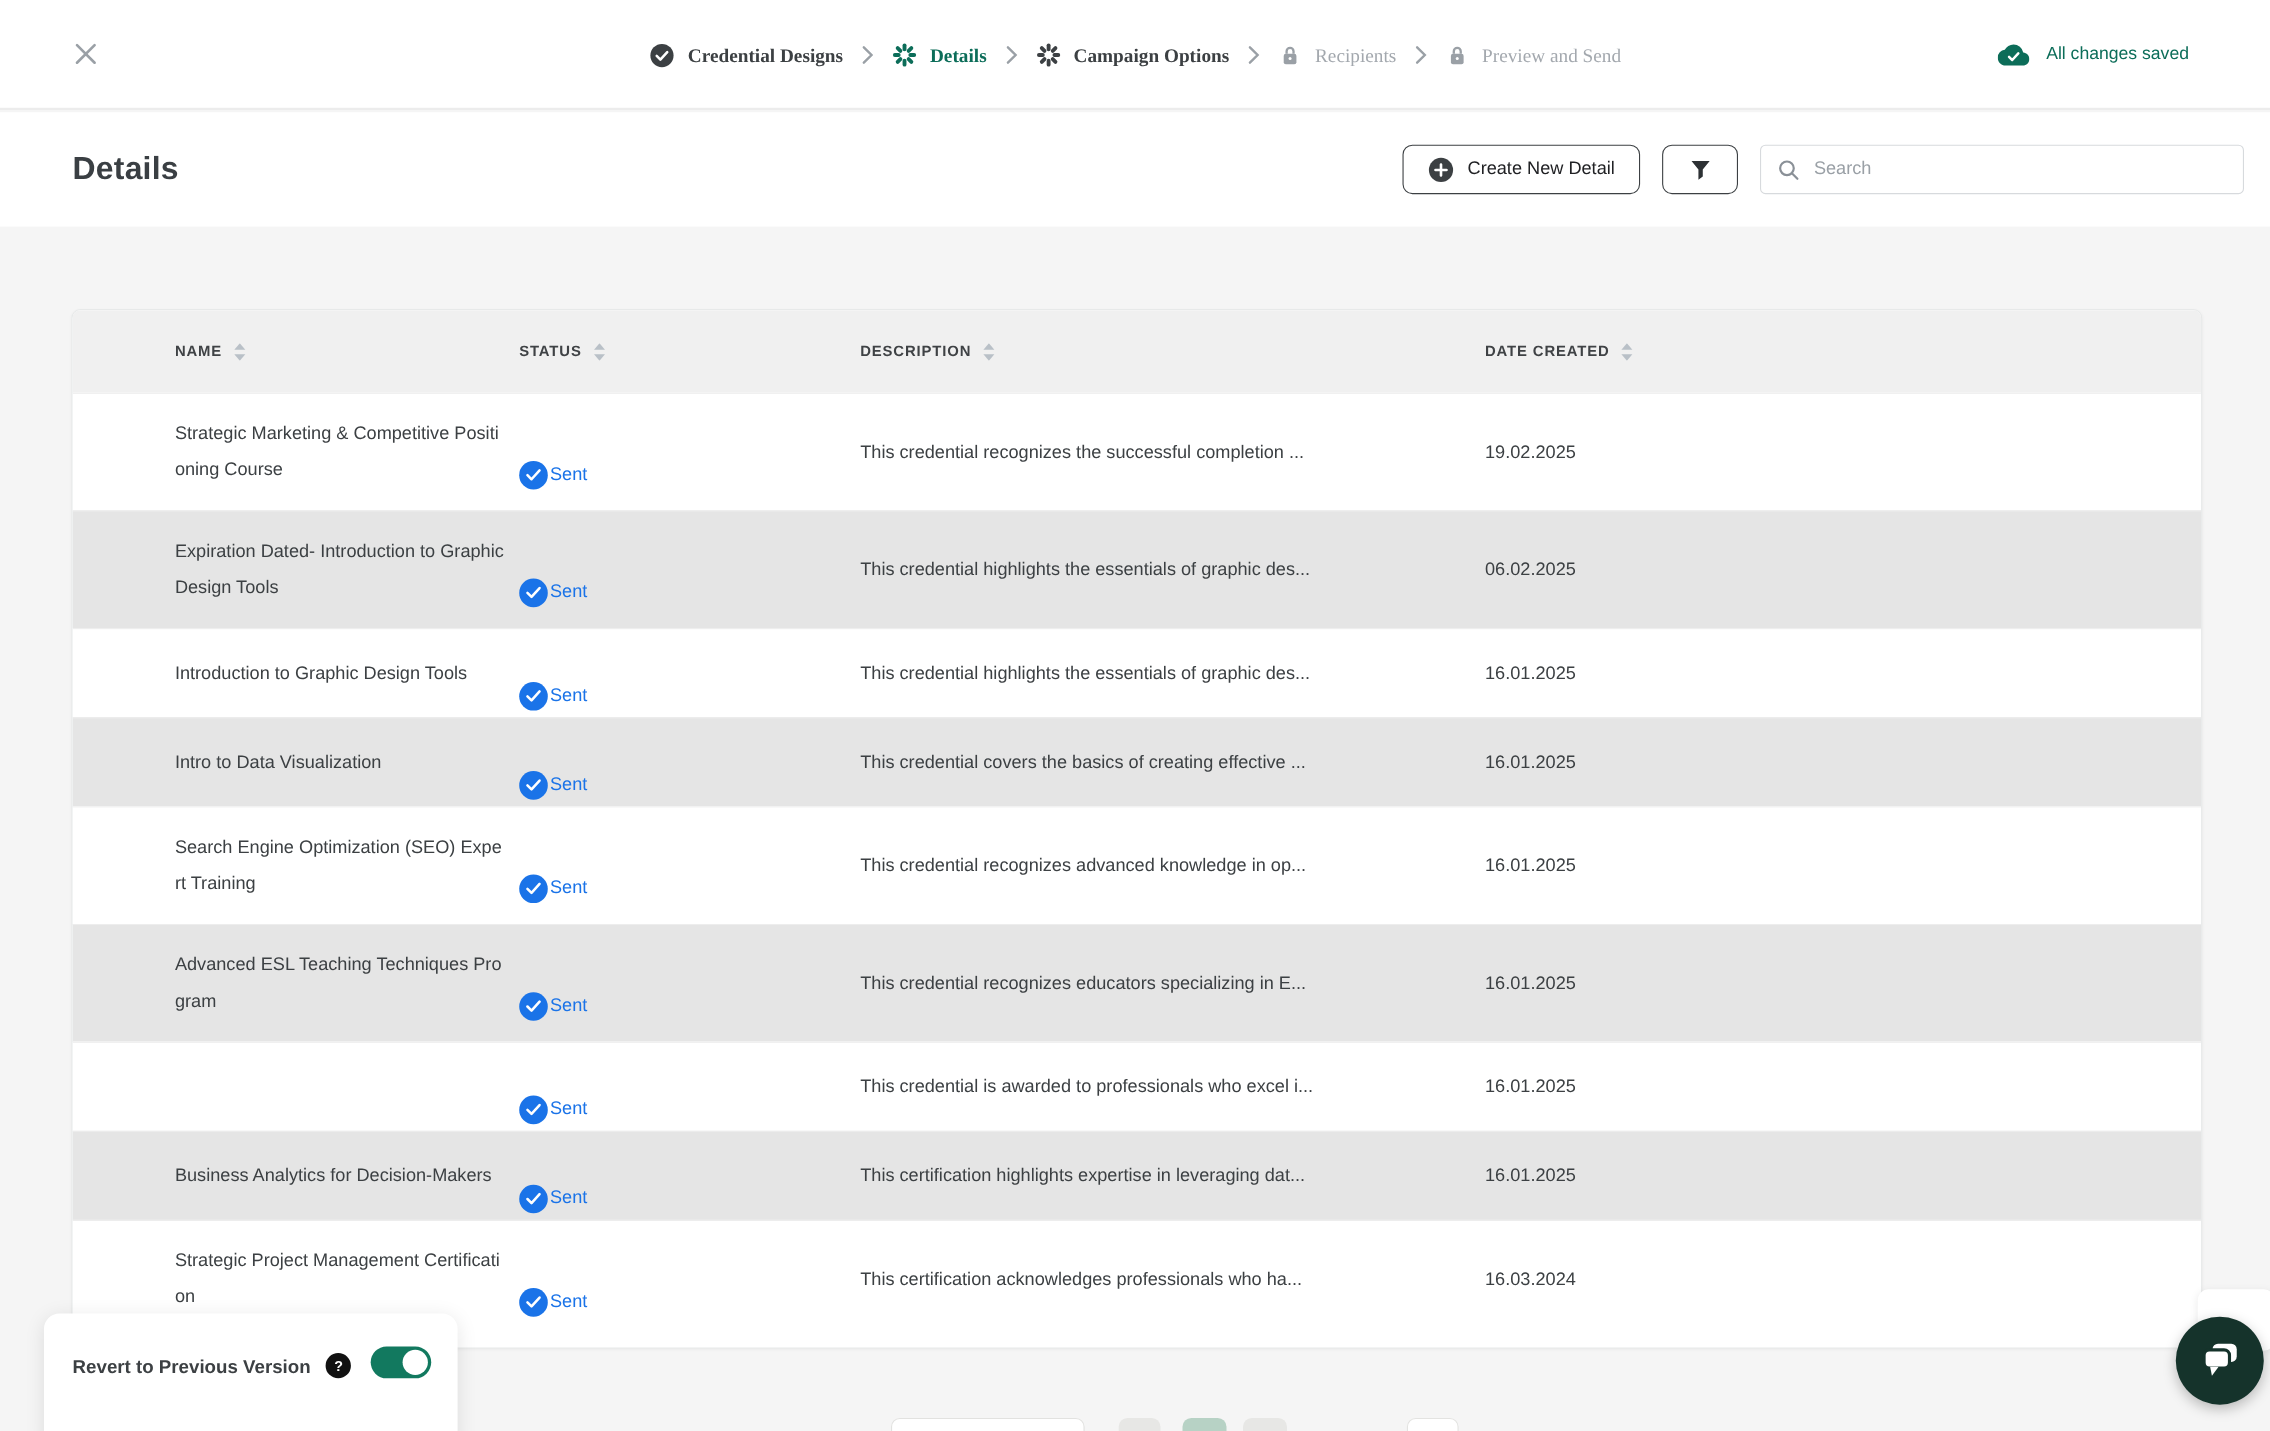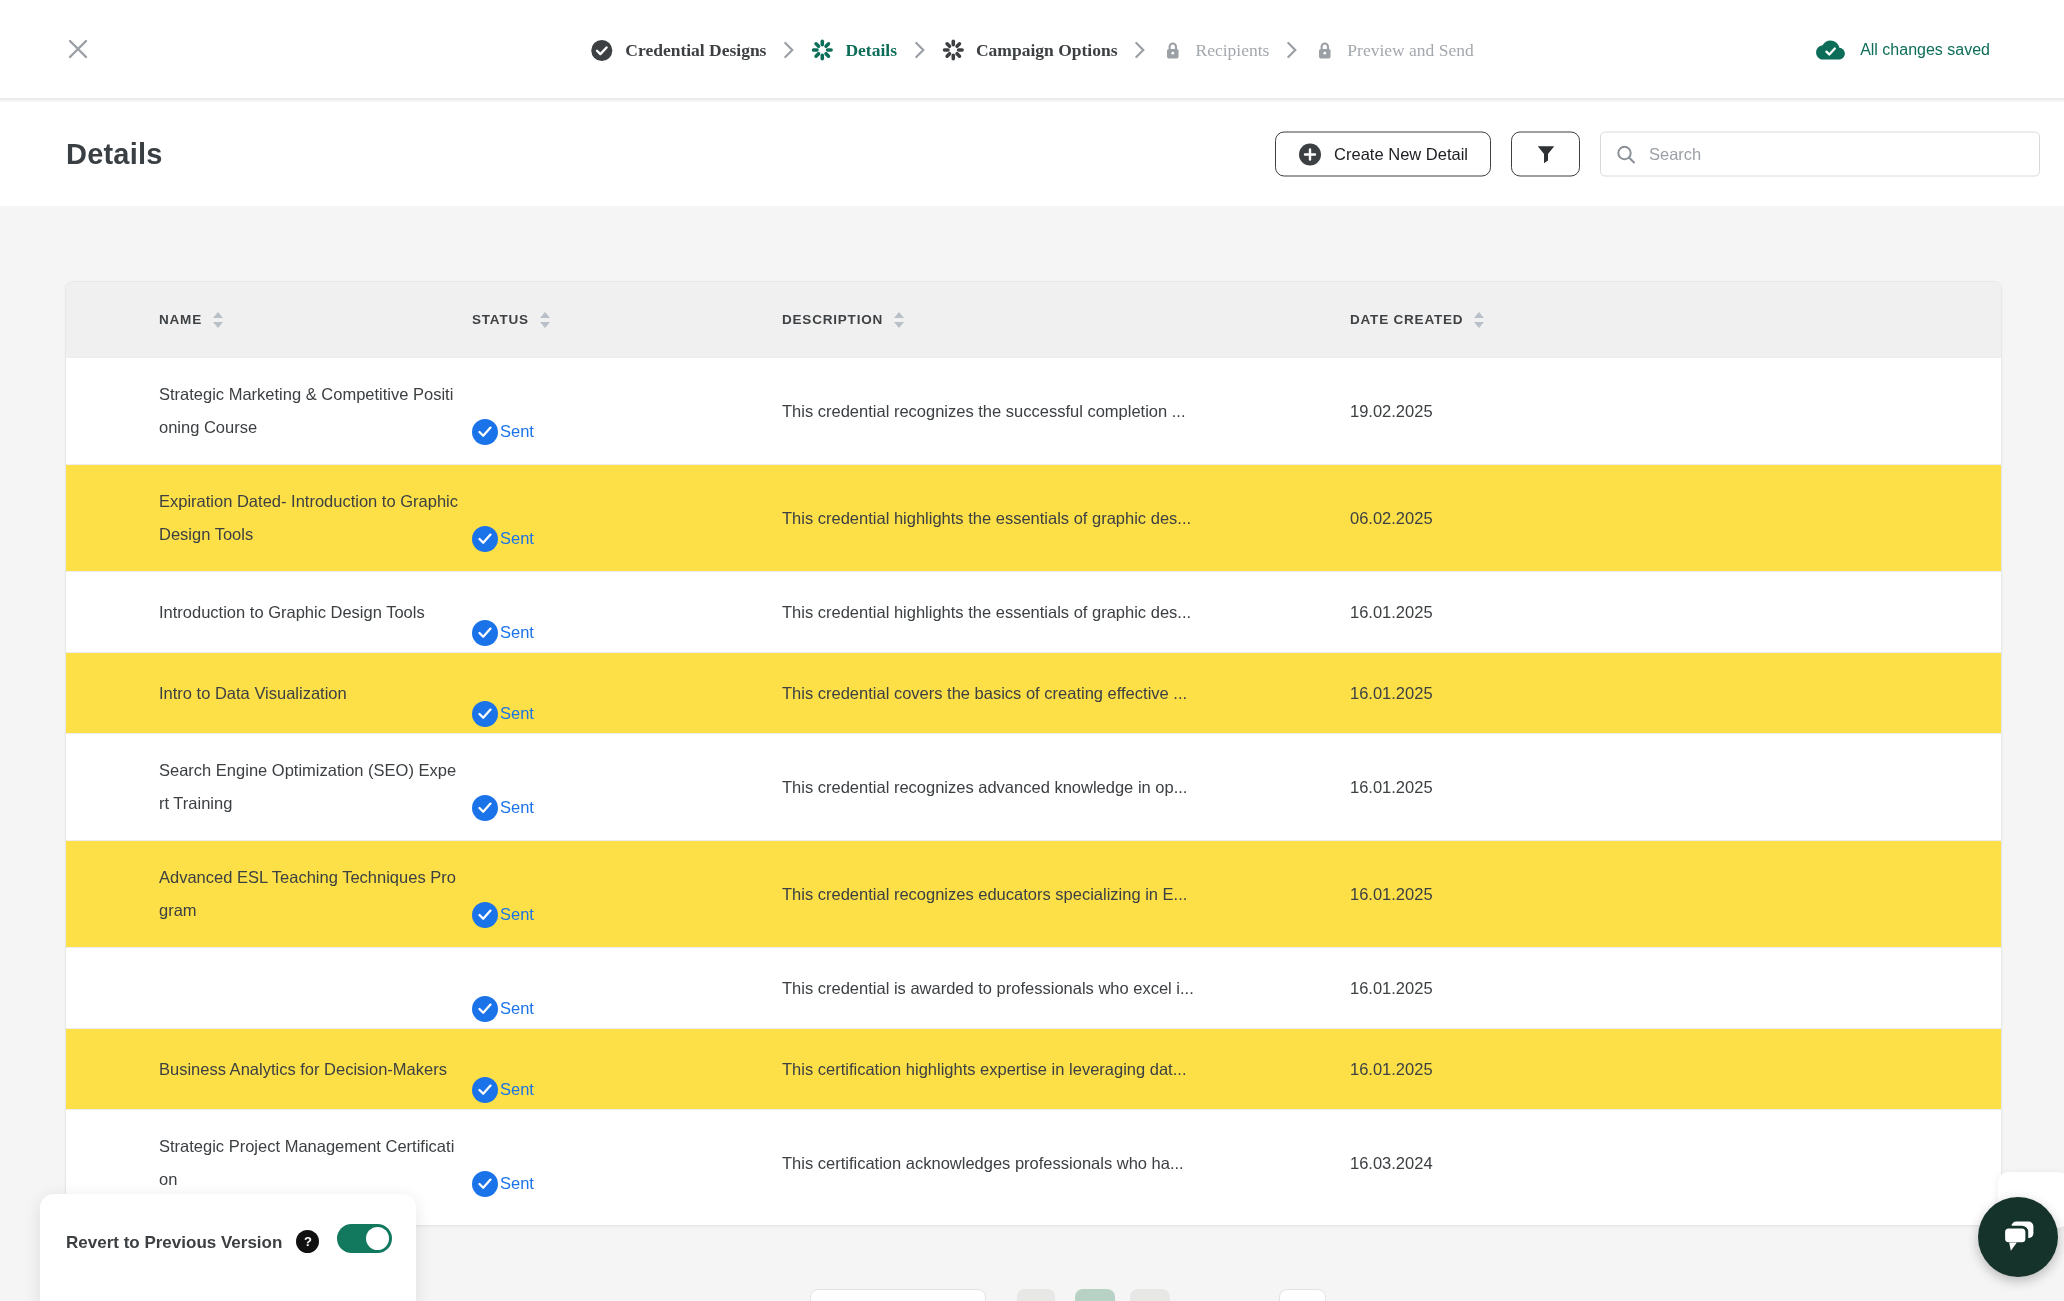--- a/index.html
+++ b/index.html
@@ -76,21 +76,21 @@
   .thead, .trow {
     display:grid; grid-template-columns:93px 313px 310px 568px 1fr;
     align-items:center;
   }
   .thead { height:75px; background:#f0f0f0; }
   .th {
     display:flex; align-items:center; gap:10px; cursor:pointer;
     font-size:13.5px; font-weight:700; letter-spacing:.8px; color:#3f4245;
   }
   .trow { min-height:81px; border-top:1px solid #ededed; background:#fff; }
-  .trow.alt { background:#fde047; }
+  .trow.alt { background:#e5e5e5; }
   .c-name {
     grid-column:2; font-size:16.5px; line-height:33px; color:#3c4043;
     width:300px; word-break:break-all; padding:20px 0;
   }
   .c-status { grid-column:3; display:flex; align-items:center; gap:2px;margin-top:41px; }
   .sent-label { font-size:16.5px; color:#1a73e8; text-decoration:none; cursor:pointer; }
   .chk {
     width:26px; height:26px; border-radius:50%; background:#1a73e8;
     display:flex; align-items:center; justify-content:center; flex:none;
   }

